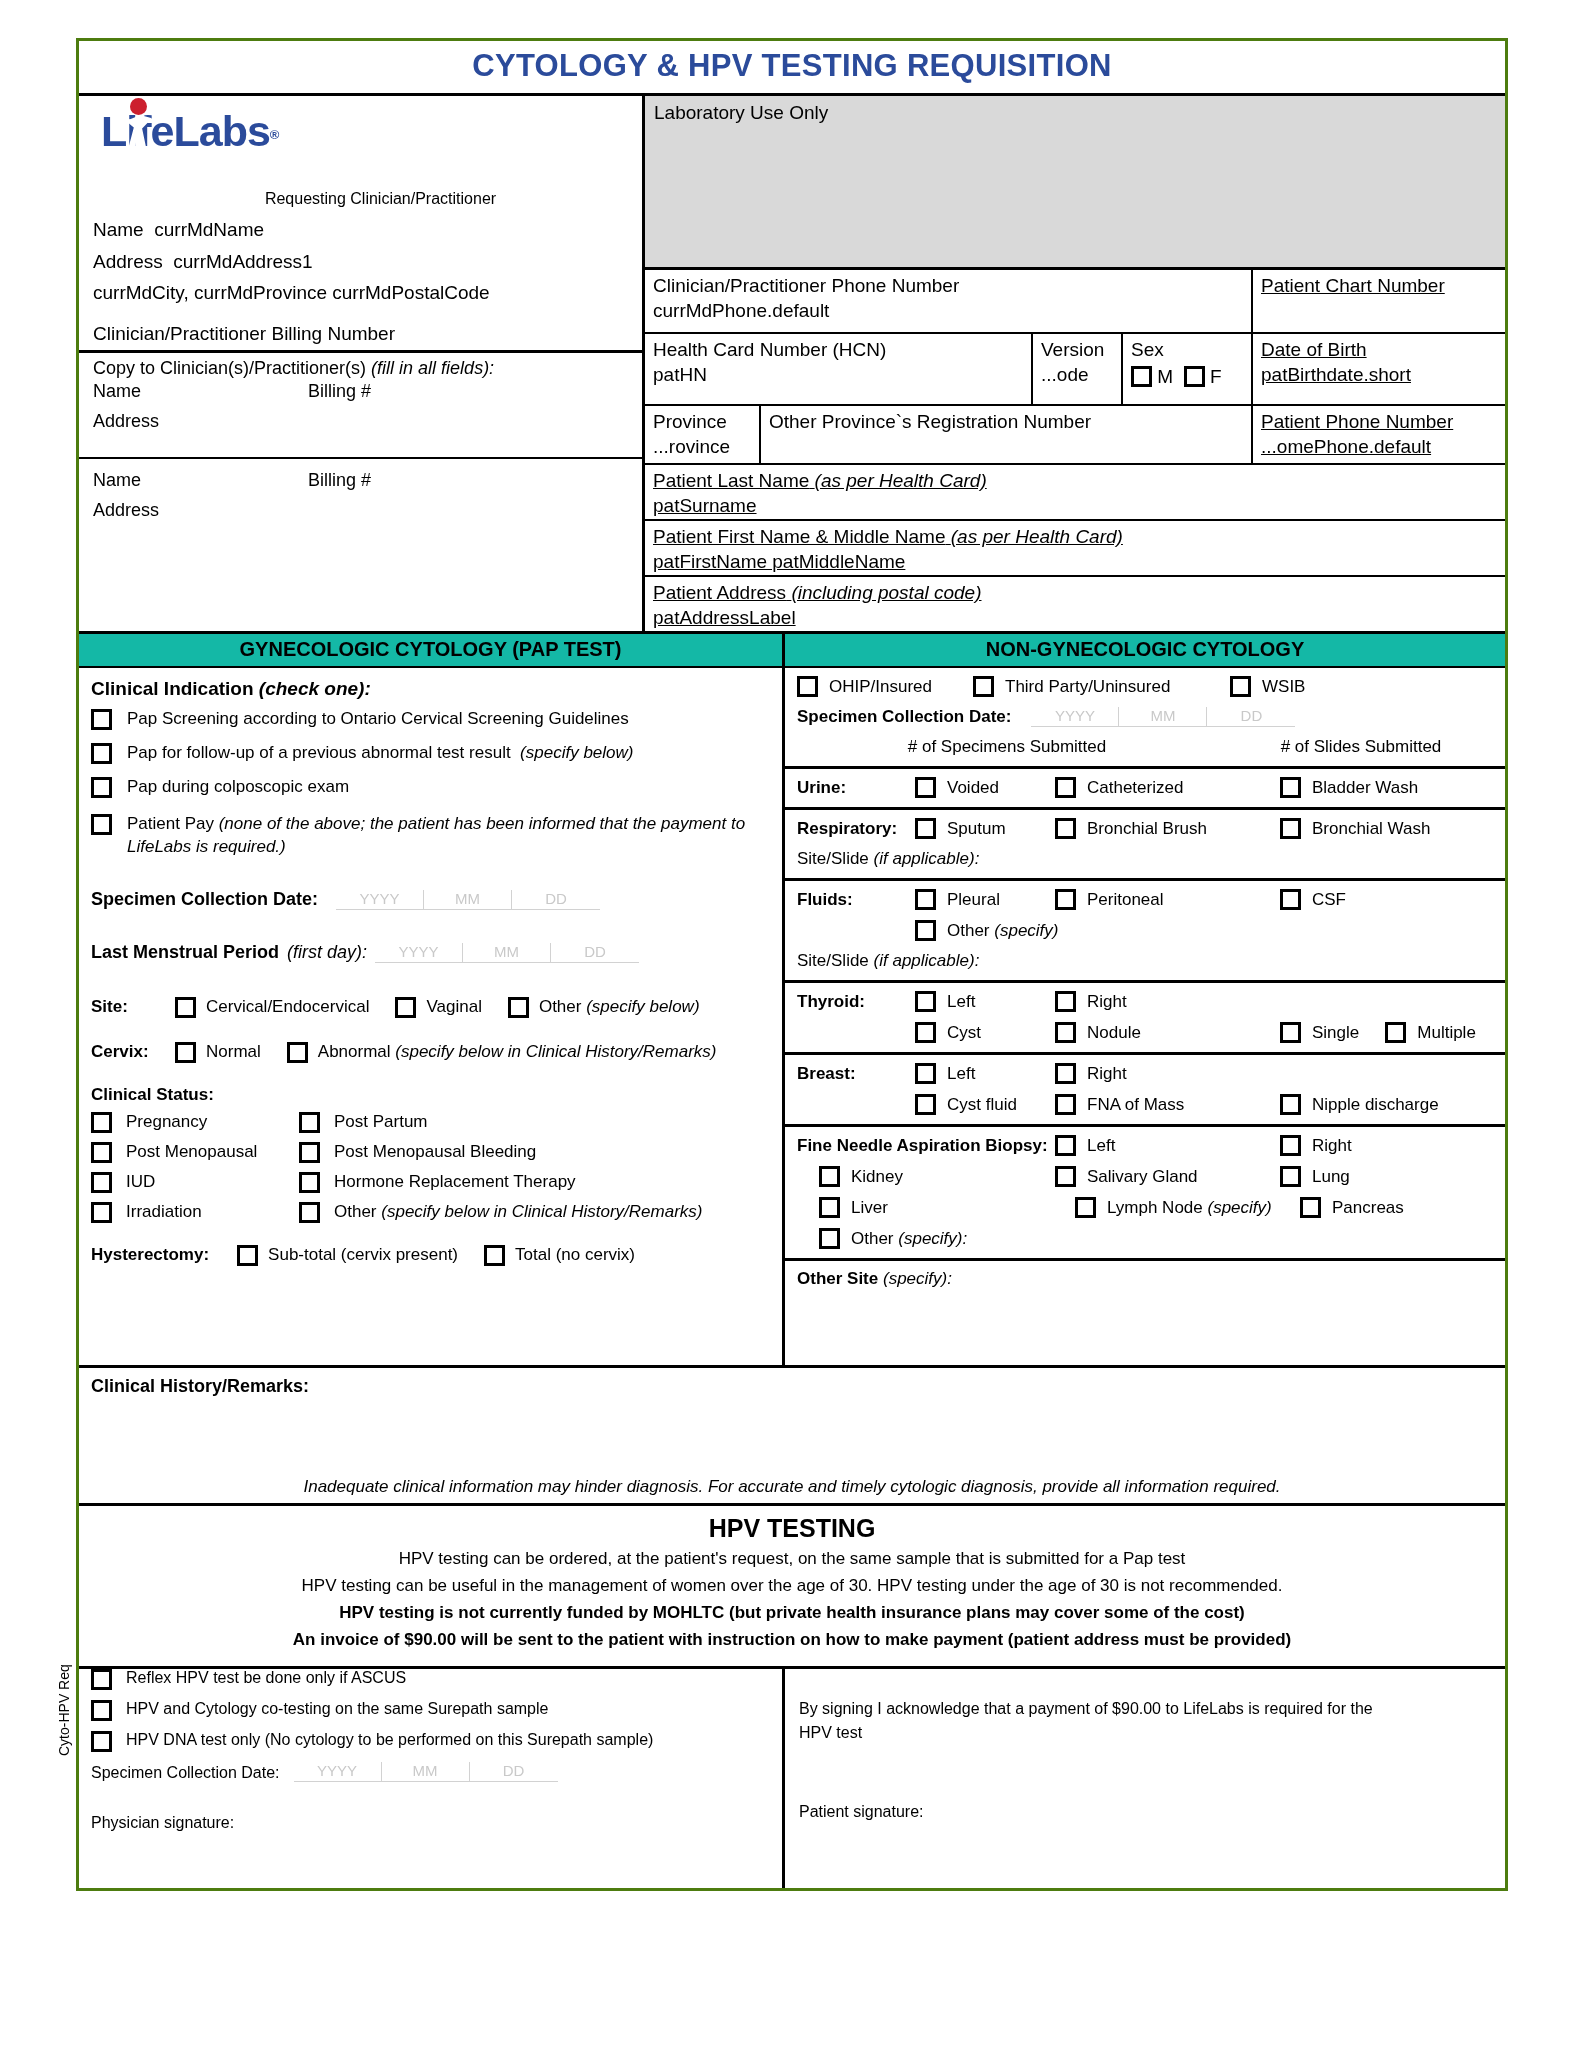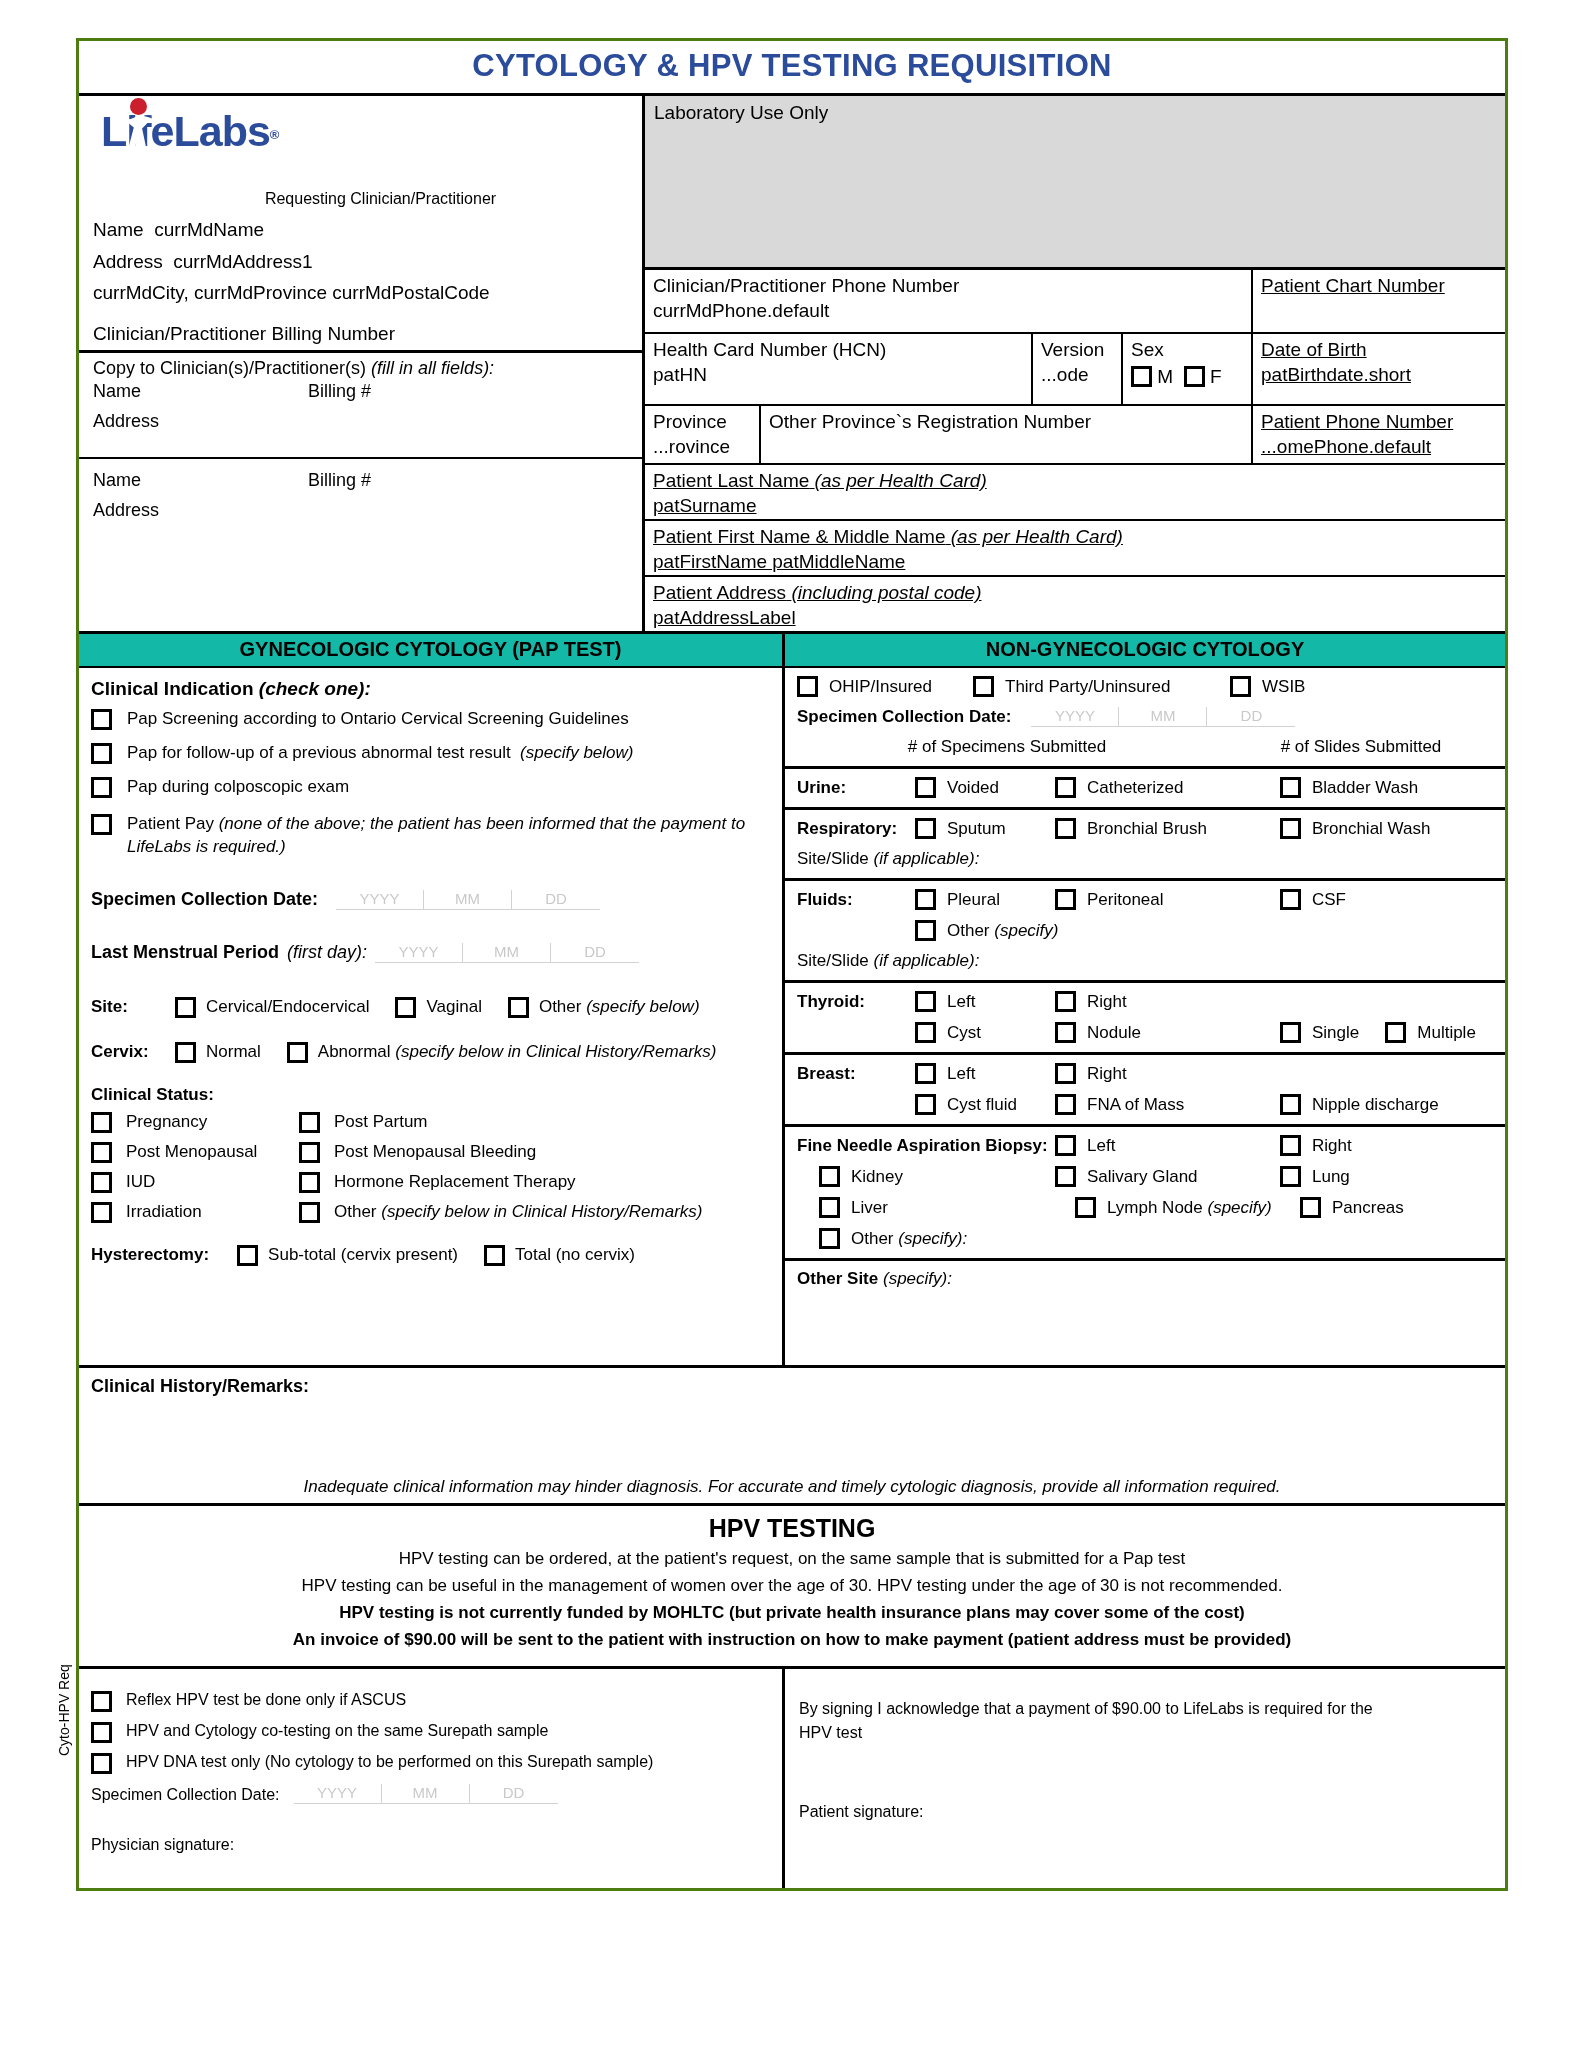--- a/index.html
+++ b/index.html
@@ -125,21 +125,21 @@
   .hist .note { position:absolute; bottom:6px; left:0; right:0; text-align:center; font-style:italic; font-size:17px; }
 
   
   .hpv { border-top:3px solid #000; text-align:center; padding:8px 10px 10px; }
   .hpv .hh { font-weight:bold; font-size:25px; margin-bottom:4px; }
   .hpv p { margin:5px 0; font-size:17px; line-height:1.3; }
   .hpv p.b { font-weight:bold; }
 
   
   .bot { display:flex; border-top:3px solid #000; min-height:222px; }
-  .bot-l { width:706px; border-right:3px solid #000; padding:22px 0 10px 12px; }
+  .bot-l { width:706px; border-right:3px solid #000; padding:0 0 10px 12px; }
   .bot-r { flex:1; padding:28px 0 10px 14px; font-size:16px; line-height:1.45; }
   .bot-l .br-row { display:flex; align-items:flex-start; margin-bottom:10px; font-size:16px; }
   .bot-l .br-row .cb { margin-right:14px; flex:none; }
   .sig { margin-top:32px; font-size:16px; }
   .psig { margin-top:56px; font-size:16px; }
 
   
   .side { position:absolute; left:56px; top:1756px; font-size:14px;
           transform:rotate(-90deg); transform-origin:left top; white-space:nowrap; }
 </style>

